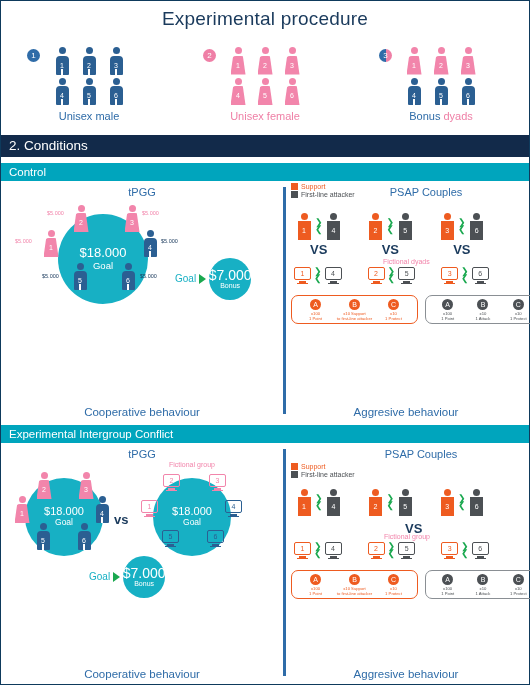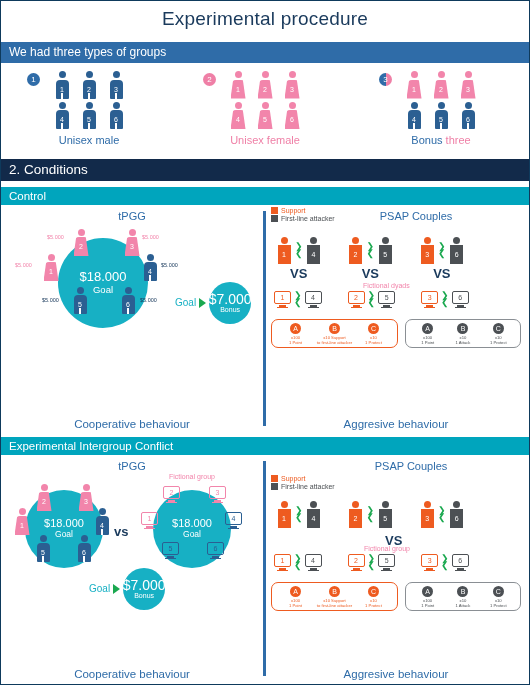--- a/index.html
+++ b/index.html
@@ -41,21 +41,21 @@
   .p.male .body { border-radius:4px 4px 1px 1px; }
   .p.male .body::after{ content:""; position:absolute; bottom:0; left:5.3px; width:2.4px; height:6px; background:#fff; }
   .p.female .head, .p.female .body { background:#f285ab; }
   .p.female .body { border-radius:5px 5px 0 0; clip-path:polygon(18% 0,82% 0,100% 100%,0 100%); width:15px; }
   .p.orange .head, .p.orange .body { background:#ee5b20; }
   .p.grey .head, .p.grey .body { background:#4c5054; }
   .p .num { position:relative; z-index:2; }
 
   
   .panel { display:flex; flex:1; }
-  .left-col { width:262px; position:relative; }
+  .left-col { width:282px; position:relative; }
   .right-col { flex:1; position:relative; border-left:0; }
   .vdiv { position:absolute; left:0; top:6px; bottom:8px; width:2.5px; background:#2f6ca8; }
   .col-title { text-align:center; font-size:11px; color:#2f6ca8; padding-top:5px; }
   .foot-title { text-align:center; font-size:11.5px; color:#2f6ca8; position:absolute; bottom:4px; width:100%; }
 
   
   .pgg-scene { position:relative; height:110px; }
   .circle { position:absolute; border-radius:50%; background:#17b0c4; color:#fff;
             display:flex; flex-direction:column; align-items:center; justify-content:center; }
   .circle .amt { font-size:13px; line-height:1.05; }
@@ -108,21 +108,20 @@
   .optbox.grey .t1,.optbox.grey .t2 { color:#4c5054; }
 </style>
 </head>
 <body>
 
 <div class="figure">
 
   <div class="main-title">Experimental procedure</div>
 
   <div class="gap"></div>
-  <div class="sub-bar">We had three types of groups</div>
 
   <div class="groups">
 
     <div class="grp">
       <div class="grp-inner">
         <div class="badge b1">1</div>
         <div class="row">
           <div class="p male">
               <div class="head"></div>
               <div class="body">
@@ -250,21 +249,21 @@
               </div>
             </div>
           <div class="p male">
               <div class="head"></div>
               <div class="body">
                 <span class="num">6</span>
               </div>
             </div>
         </div>
       </div>
-      <div class="glabel"><span>Bonus</span> <span class="pinkw">three</span></div>
+      <div class="glabel"><span>Bonus</span> <span class="pinkw">dyads</span></div>
     </div>
   </div>
 
   <div class="sec-bar">2. Conditions</div>
   <div class="gap"></div>
   <div class="gap"></div>
 
   <div class="cond-bar">Control</div>
   <div class="panel" style="height:178px;">
     <div class="left-col">

